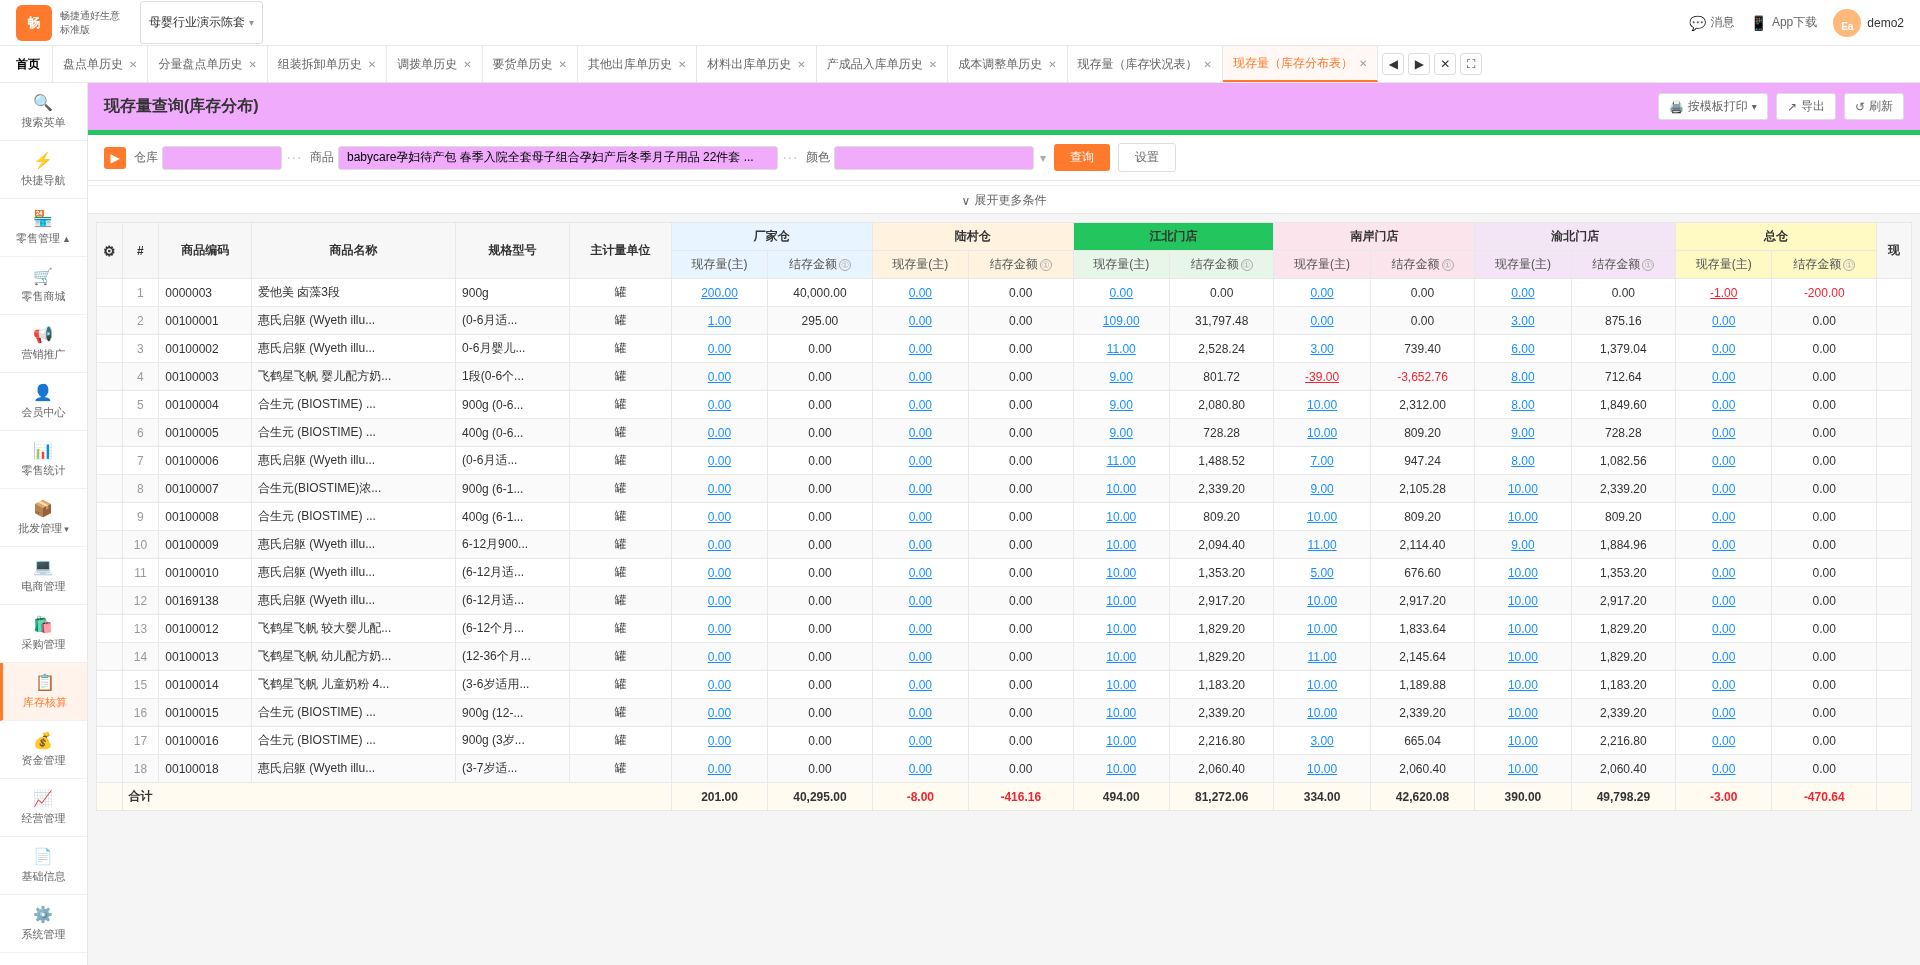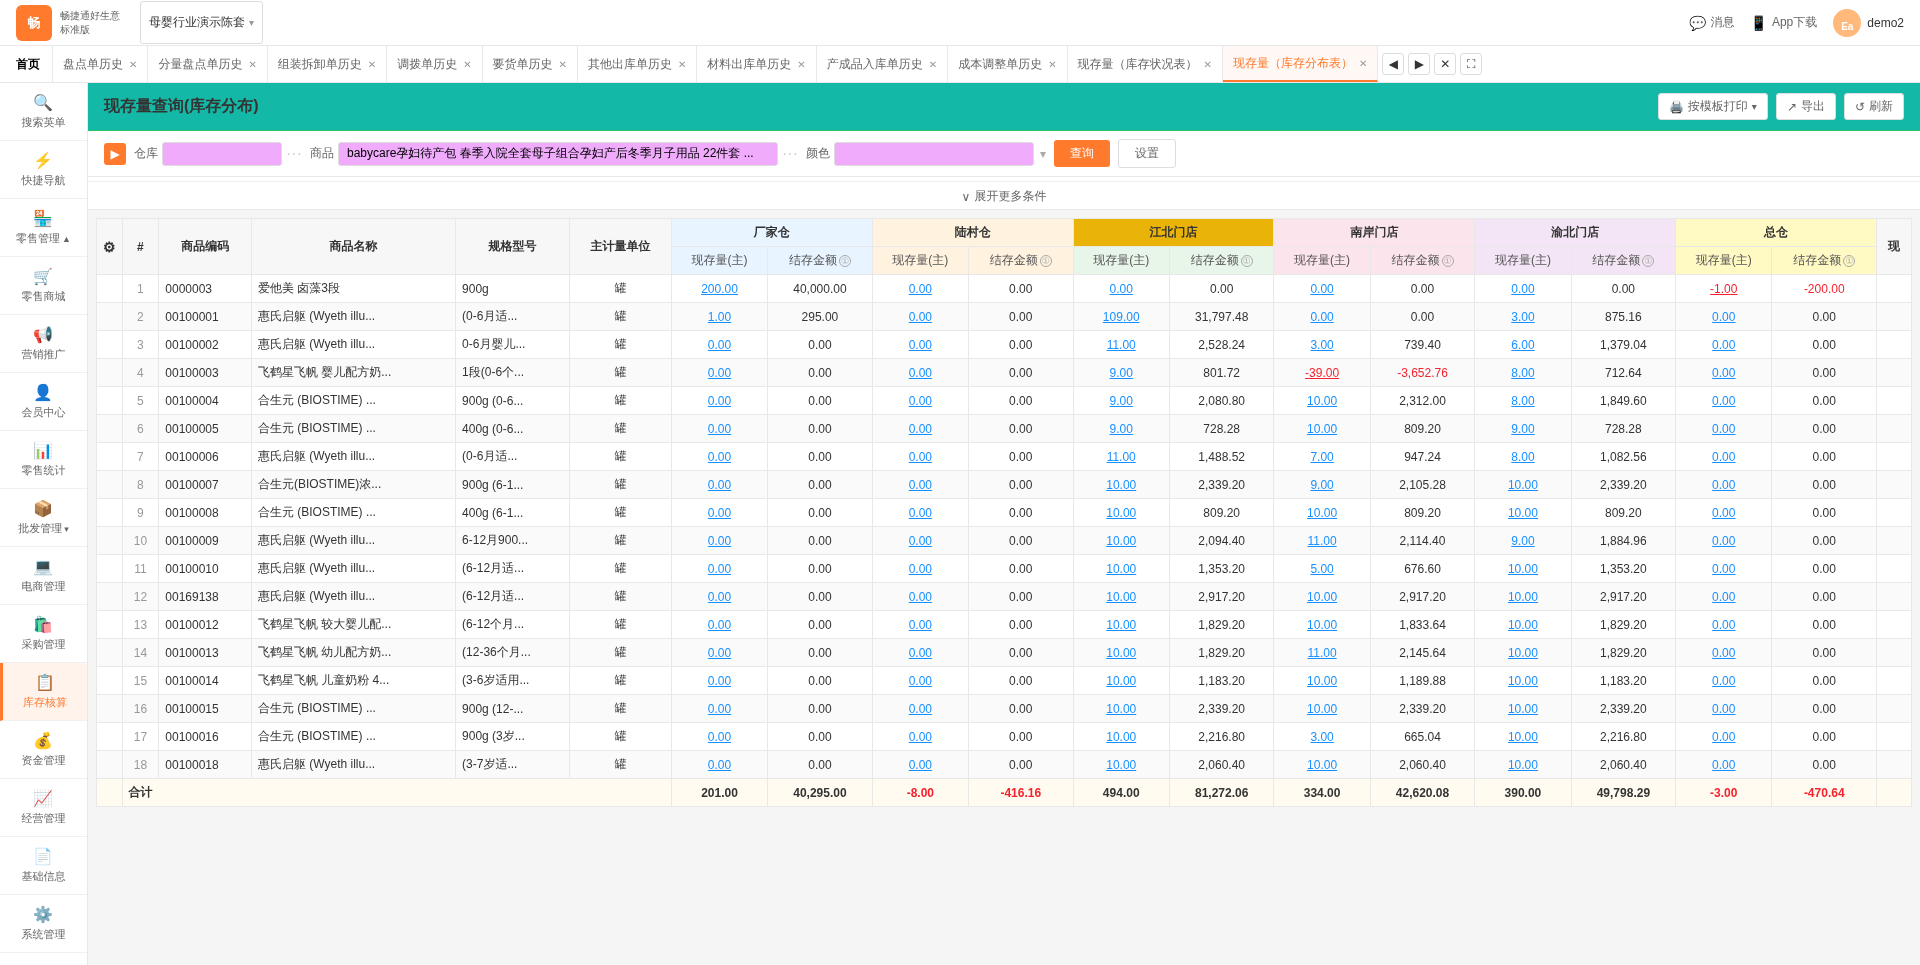--- a/index.html
+++ b/index.html
@@ -40,21 +40,21 @@
     
     .layout { display: flex; height: calc(965px - 46px - 36px); }
     .sidebar { width: 88px; background: #fff; border-right: 1px solid #e8e8e8; display: flex; flex-direction: column; overflow-y: auto; }
     .sidebar-item { padding: 10px 4px; text-align: center; cursor: pointer; font-size: 11px; color: #666; border-bottom: 1px solid #f0f0f0; }
     .sidebar-item.active { color: #ff7a2d; background: #fff3eb; border-left: 3px solid #ff7a2d; }
     .sidebar-item .s-icon { font-size: 16px; display: block; margin-bottom: 3px; }
     .sidebar-item.has-arrow { display: flex; align-items: center; justify-content: space-between; padding: 10px 8px; }
 
     
     .main-content { flex: 1; overflow: hidden; display: flex; flex-direction: column; background: #f5f5f5; }
-    .page-header { background: #14b8a6; padding: 10px 16px; display: flex; align-items: center; justify-content: space-between; border-bottom: 1px solid #22c55e; }
+    .page-header { background: #f0abfc; padding: 10px 16px; display: flex; align-items: center; justify-content: space-between; border-bottom: 5px solid #22c55e; }
     .page-title { font-size: 16px; font-weight: bold; color: #333; }
     .header-actions { display: flex; align-items: center; gap: 8px; }
     .action-btn { display: flex; align-items: center; gap: 4px; padding: 4px 10px; border: 1px solid #ddd; border-radius: 3px; cursor: pointer; background: #fff; font-size: 12px; color: #666; }
 
     
     .filter-bar { background: #fff; padding: 8px 16px; border-bottom: 1px solid #e8e8e8; display: flex; align-items: center; gap: 8px; flex-wrap: wrap; }
     .filter-toggle { width: 22px; height: 22px; background: #ff7a2d; color: #fff; border-radius: 3px; display: flex; align-items: center; justify-content: center; cursor: pointer; font-size: 12px; }
     .filter-field { display: flex; align-items: center; gap: 4px; }
     .filter-label { font-size: 12px; color: #666; white-space: nowrap; }
     .filter-input { padding: 4px 8px; border: 1px solid #ddd; border-radius: 3px; font-size: 12px; background: #f0abfc; min-width: 80px; }
@@ -301,21 +301,21 @@
             <th rowspan="2" style="width:24px; background:#f7f7f7;">
               <span style="font-size:14px;">⚙</span>
             </th>
             <th rowspan="2">#</th>
             <th rowspan="2">商品编码</th>
             <th rowspan="2">商品名称</th>
             <th rowspan="2">规格型号</th>
             <th rowspan="2">主计量单位</th>
             <th colspan="2" style="background:#e8f4ff;">厂家仓</th>
             <th colspan="2" style="background:#fff3e0;">陆村仓</th>
-            <th colspan="2" style="background:#eab308;margin-top:15px;">江北门店</th>
+            <th colspan="2" style="background:#22c55e;margin-top:15px;">江北门店</th>
             <th colspan="2" style="background:#fce4ec;">南岸门店</th>
             <th colspan="2" style="background:#f3e5f5;">渝北门店</th>
             <th colspan="2" style="background:#fff9c4;">总仓</th>
             <th rowspan="2" style="background:#f7f7f7;">现</th>
           </tr>
           <tr>
             <th style="background:#e8f4ff;">现存量(主)</th>
             <th style="background:#e8f4ff;">结存金额<span class="info-icon">①</span></th>
             <th style="background:#fff3e0;">现存量(主)</th>
             <th style="background:#fff3e0;">结存金额<span class="info-icon">①</span></th>

